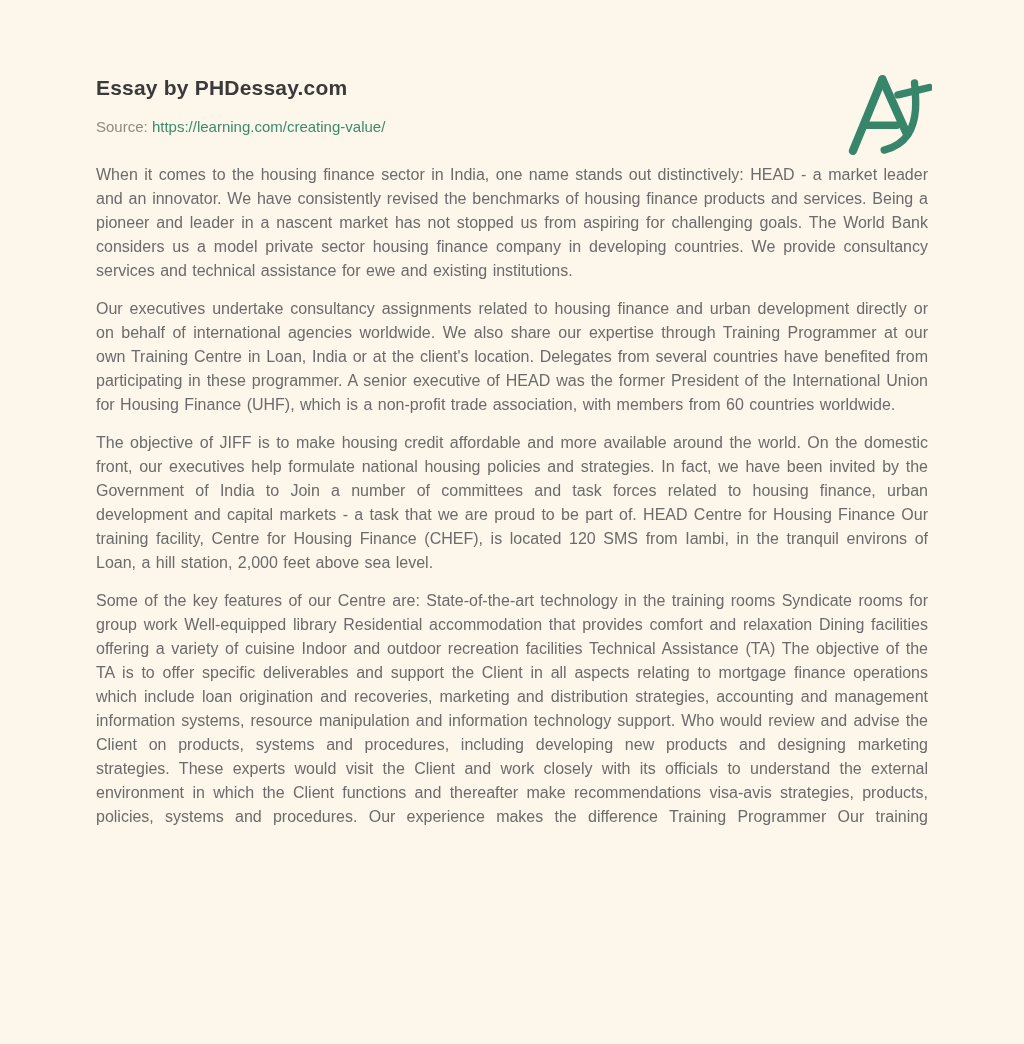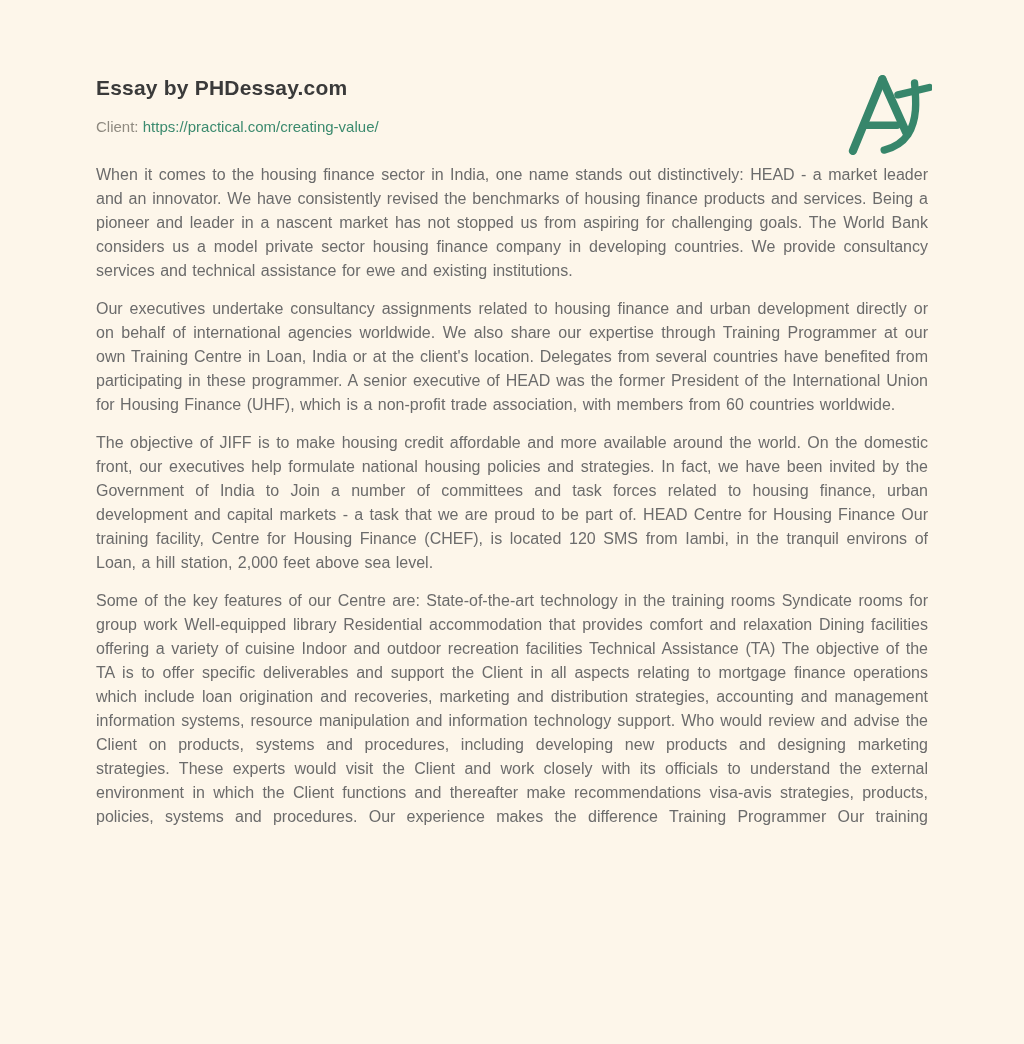--- a/index.html
+++ b/index.html
@@ -87,22 +87,22 @@
       <path d="M81 14 C83 34 84 54 74 70 C67 80 57 85 48 87" stroke-width="8"></path>
       <path d="M63 27 L97 19" stroke-width="8"></path>
     </svg>
   </div>
 
   <div class="content">
 
     <div class="byline">Essay by PHDessay.com</div>
 
     <div class="source-line">
-      <span>Client:</span>
-      <a href="#">https://practical.com/creating-value/</a>
+      <span>Source:</span>
+      <a href="#">https://learning.com/creating-value/</a>
     </div>
 
 
     <div class="article-body">
       <p>When it comes to the housing finance sector in India, one name stands out distinctively: HEAD - a market leader and an innovator. We have consistently revised the benchmarks of housing finance products and services. Being a pioneer and leader in a nascent market has not stopped us from aspiring for challenging goals. The World Bank considers us a model private sector housing finance company in developing countries. We provide consultancy services and technical assistance for ewe and existing institutions.</p>
       <p>Our executives undertake consultancy assignments related to housing finance and urban development directly or on behalf of international agencies worldwide. We also share our expertise through Training Programmer at our own Training Centre in Loan, India or at the client's location. Delegates from several countries have benefited from participating in these programmer. A senior executive of HEAD was the former President of the International Union for Housing Finance (UHF), which is a non-profit trade association, with members from 60 countries worldwide.</p>
       <p>The objective of JIFF is to make housing credit affordable and more available around the world. On the domestic front, our executives help formulate national housing policies and strategies. In fact, we have been invited by the Government of India to Join a number of committees and task forces related to housing finance, urban development and capital markets - a task that we are proud to be part of. HEAD Centre for Housing Finance Our training facility, Centre for Housing Finance (CHEF), is located 120 SMS from Iambi, in the tranquil environs of Loan, a hill station, 2,000 feet above sea level.</p>
       <p>Some of the key features of our Centre are: State-of-the-art technology in the training rooms Syndicate rooms for group work Well-equipped library Residential accommodation that provides comfort and relaxation Dining facilities offering a variety of cuisine Indoor and outdoor recreation facilities Technical Assistance (TA) The objective of the TA is to offer specific deliverables and support the Client in all aspects relating to mortgage finance operations which include loan origination and recoveries, marketing and distribution strategies, accounting and management information systems, resource manipulation and information technology support. Who would review and advise the Client on products, systems and procedures, including developing new products and designing marketing strategies. These experts would visit the Client and work closely with its officials to understand the external environment in which the Client functions and thereafter make recommendations visa-avis strategies, products, policies, systems and procedures. Our experience makes the difference Training Programmer Our training programmer are specially designed to be a blend of learning and practical experience. We offer a variety of training courses fo</p>
     </div>
 

